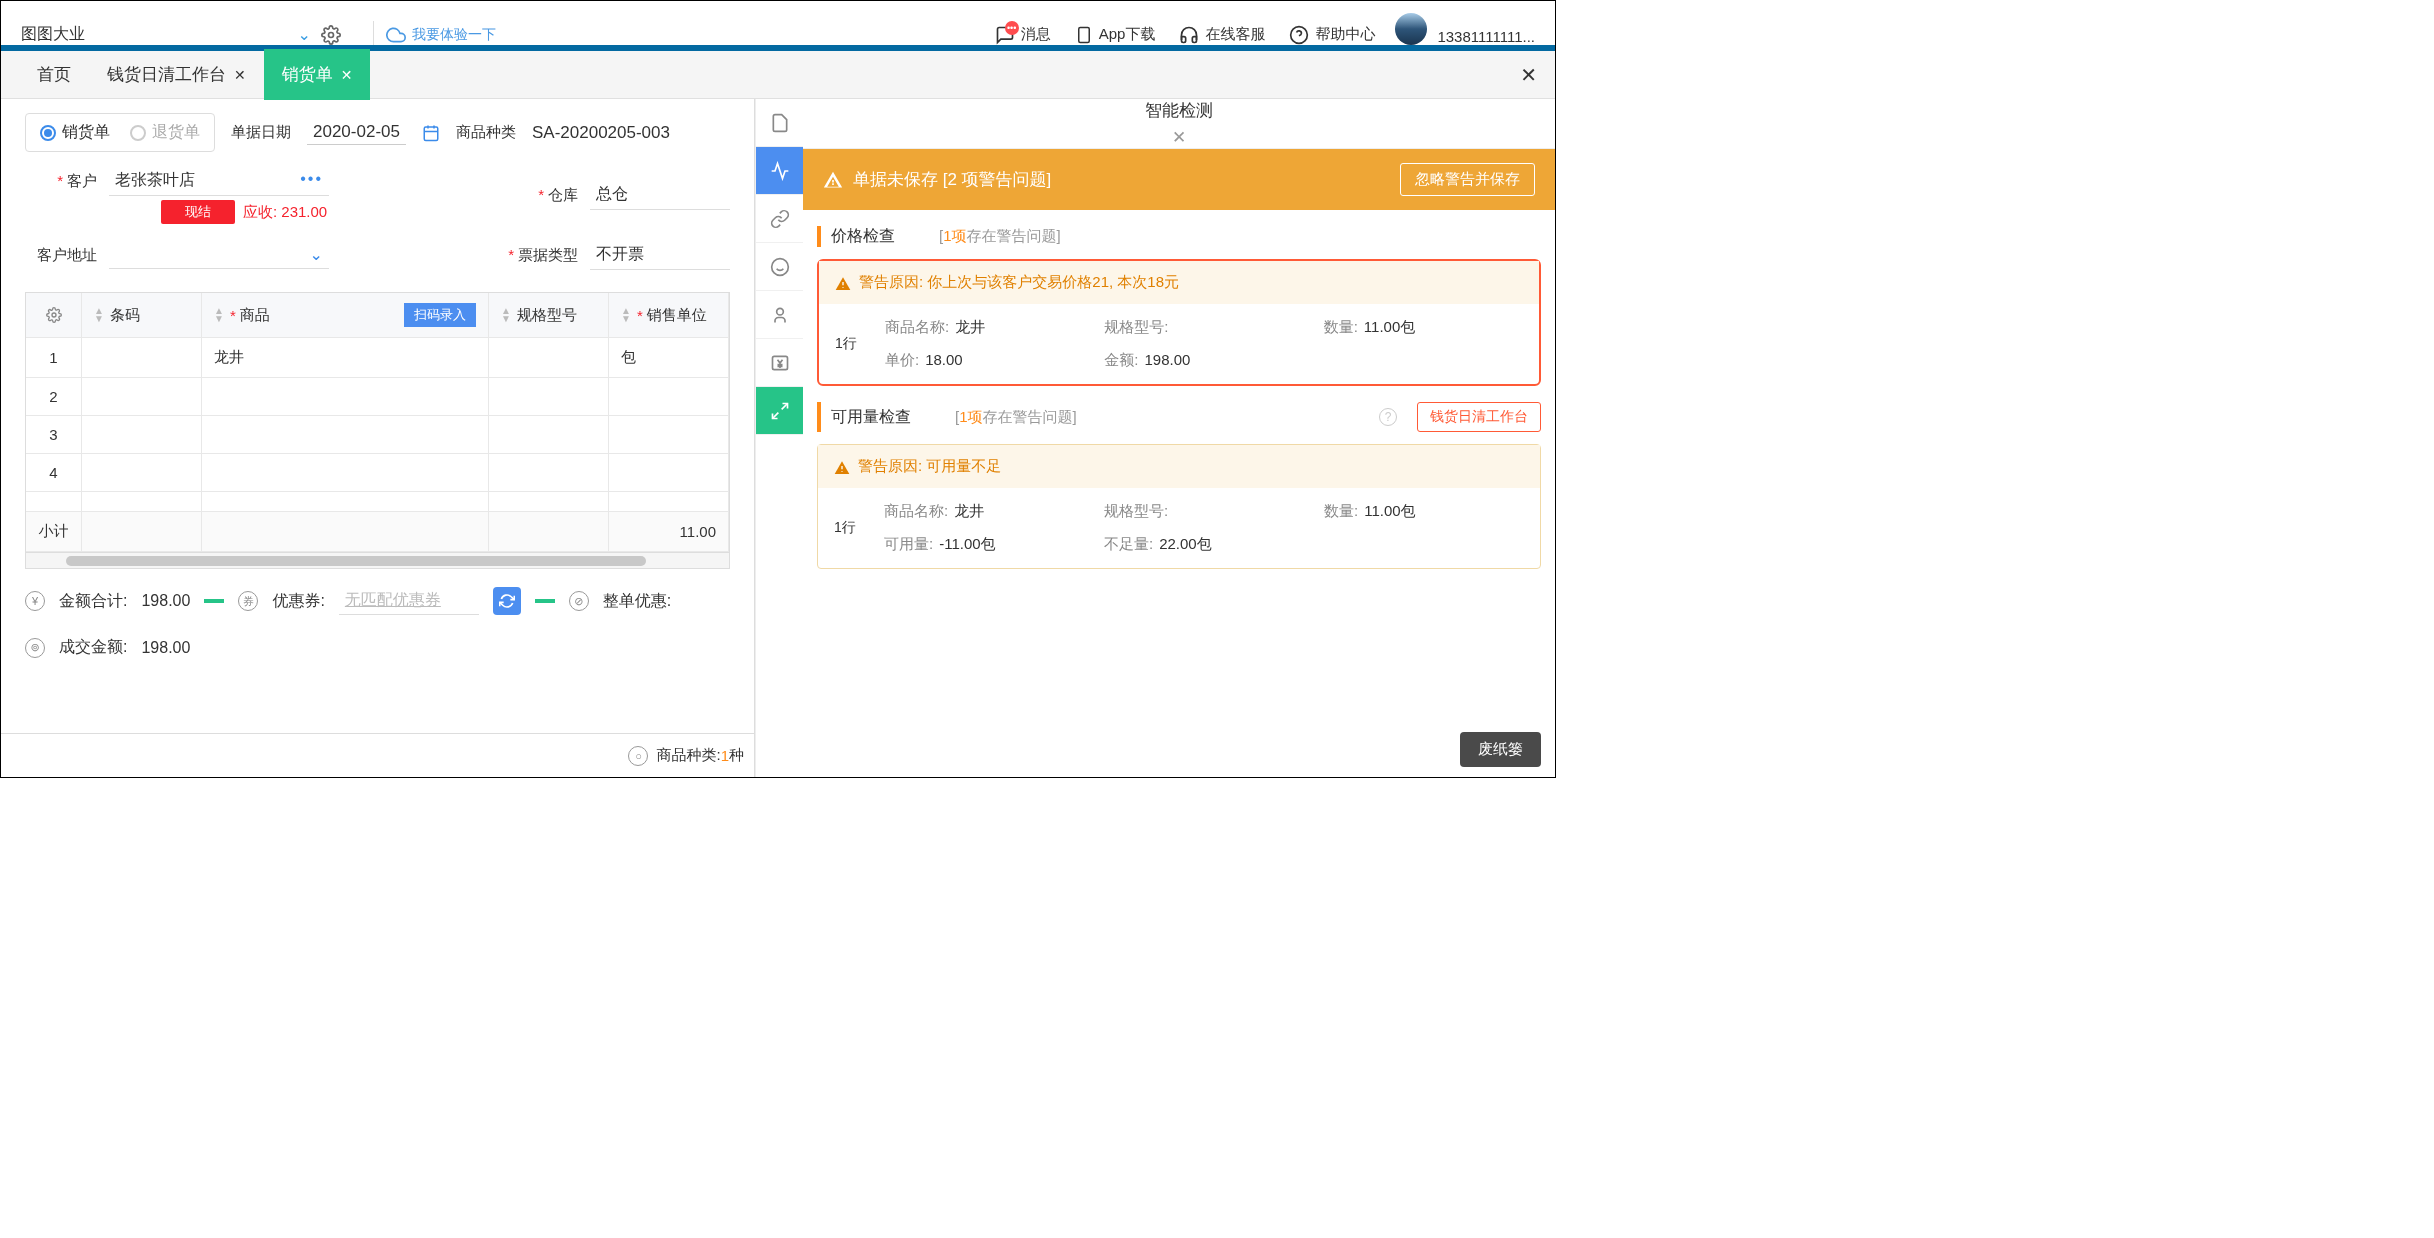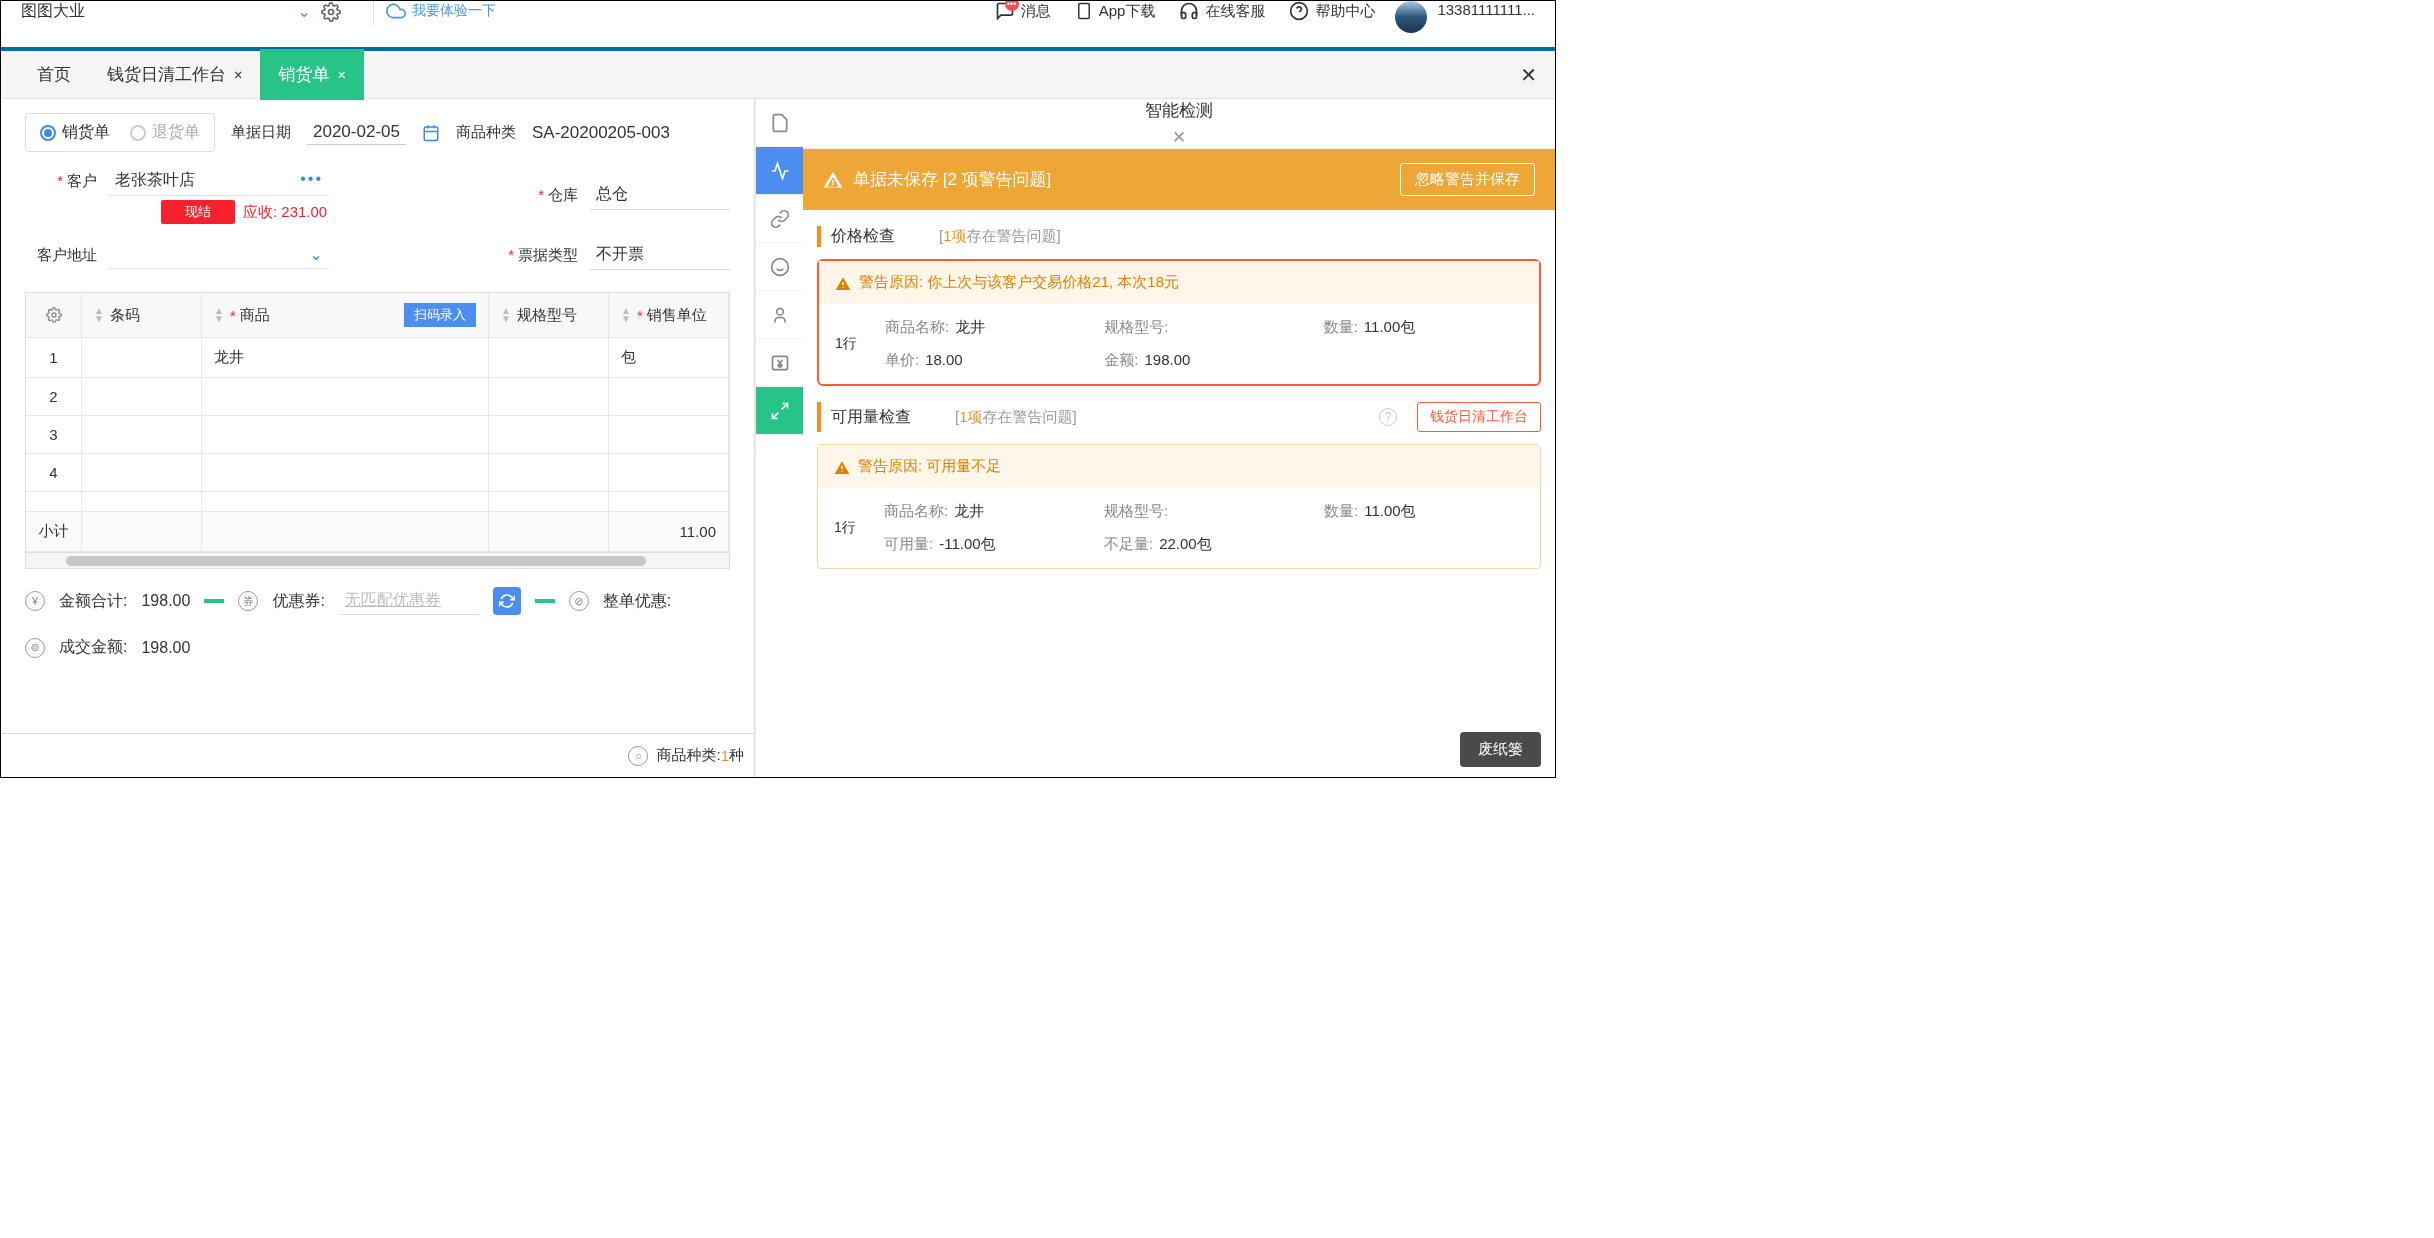--- a/index.html
+++ b/index.html
@@ -1,34 +1,34 @@
 <!DOCTYPE html>
 <html><head>
 <meta charset="utf-8">
 <style>
 * { box-sizing: border-box; margin: 0; padding: 0; }
 body { font-family: -apple-system, "PingFang SC", "Microsoft YaHei", sans-serif; font-size: 14px; color: #333; background: #fff; }
 .container { width: 1556px; height: 778px; position: relative; border: 1px solid #000; overflow: hidden; }
 
 
-.header { height: 50px; display: flex; align-items: flex-start; padding: 0 20px; border-bottom: 4px solid #0369a1; }
+.header { height: 50px; display: flex; align-items: flex-end; padding: 0 20px; border-bottom: 6px solid #0369a1; }
 .company-select { display: flex; align-items: center; gap: 12px; font-size: 16px; cursor: pointer; width: 300px; }
 .company-select .arrow { color: #3d9fe3; margin-left: auto; margin-right: 10px; }
 .gear { color: #666; font-size: 18px; margin-right: 20px; }
 .divider-v { width: 1px; height: 24px; background: #ddd; margin: 0 12px; }
 .try-link { color: #4a99e3; display: flex; align-items: center; gap: 6px; }
 .header-spacer { flex: 1; }
 .header-item { display: flex; align-items: center; gap: 6px; margin-left: 24px; cursor: pointer; font-size: 15px; position: relative; }
 .badge-dot { position: absolute; top: -4px; left: 10px; width: 14px; height: 14px; background: #ff4d4f; border-radius: 50%; font-size: 9px; color: #fff; display: flex; align-items: center; justify-content: center; }
 .avatar { width: 32px; height: 32px; border-radius: 50%; background: linear-gradient(180deg, #a8cce8 0%, #2e5579 50%, #1a3550 100%); margin-left: 20px; }
 .username { margin-left: 10px; font-size: 15px; }
 
 
 .tabs { height: 48px; display: flex; align-items: center; padding: 0 18px; background: #f5f5f5; border-bottom: 1px solid #e0e0e0; }
-.tab { padding: 14px 18px; font-size: 17px; display: flex; align-items: center; gap: 8px; cursor: pointer; font-family: Liberation Mono, monospace; }
+.tab { padding: 14px 18px; font-size: 17px; display: flex; align-items: center; gap: 8px; cursor: pointer; }
 .tab.active { background: #26c488; color: #fff; }
 .tab .close { font-size: 14px; }
 .tabs-close-all { margin-left: auto; font-size: 20px; cursor: pointer; }
 
 
 .main { display: flex; height: calc(100% - 98px); }
 .left-panel { flex: 1; position: relative; border-right: 1px solid #ddd; }
 .side-icons { width: 48px; background: #fff; border-left: 1px solid #eee; display: flex; flex-direction: column; }
 .side-icon { width: 48px; height: 48px; display: flex; align-items: center; justify-content: center; font-size: 20px; color: #888; cursor: pointer; border-bottom: 1px solid #f0f0f0; }
 .side-icon.blue { background: #4c8ef0; color: #fff; }

